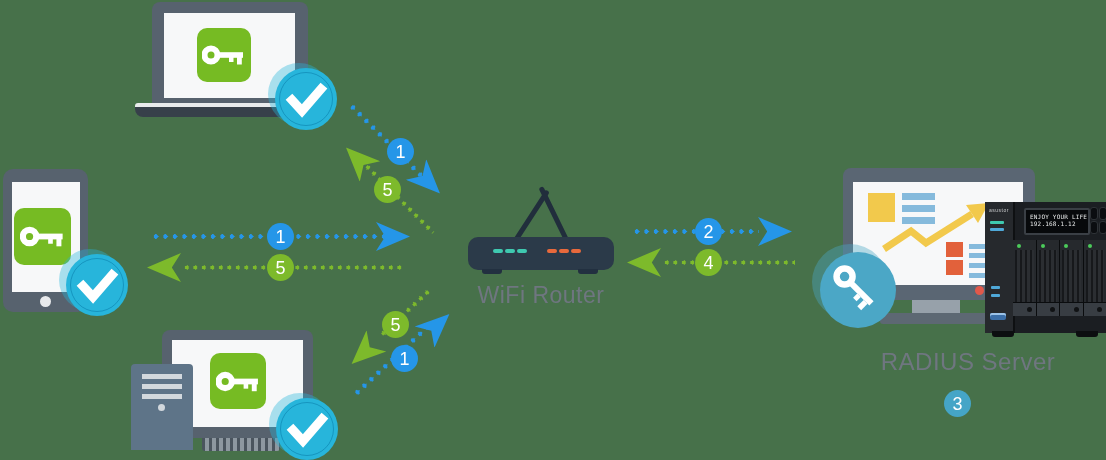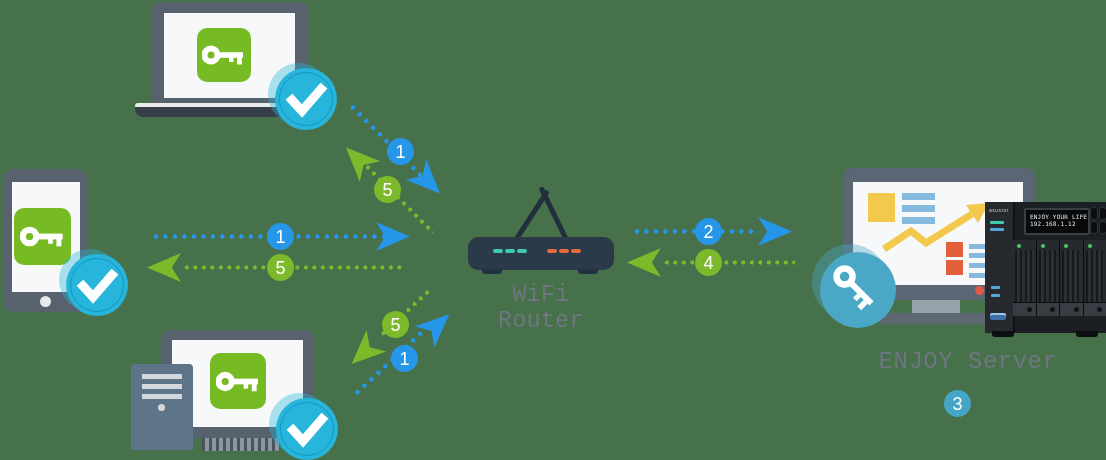--- a/index.html
+++ b/index.html
@@ -36,21 +36,21 @@
   .ahead.blue{background:var(--accent-blue);}
   .ahead.green{background:var(--accent-green);}
 
   
   .badge{position:absolute;width:27px;height:27px;border-radius:50%;color:#fff;
          font-size:18px;display:flex;align-items:center;justify-content:center;line-height:1;}
   .badge.blue{background:var(--accent-blue);}
   .badge.green{background:var(--accent-green);}
   .badge.teal{background:var(--accent-teal);}
 
-  .diagram-label{position:absolute;color:var(--label-gray);font-size:23px;letter-spacing:.5px;text-align:center;font-family:Liberation Mono, monospace;}
+  .diagram-label{position:absolute;color:var(--label-gray);font-size:23px;letter-spacing:.5px;text-align:center;}
 
   
   .antenna{position:absolute;width:5px;background:#212E3C;border-radius:3px;transform-origin:bottom center;}
   .led{position:absolute;width:10px;height:4px;border-radius:2px;}
 
   
   .nas-led{position:absolute;border-radius:1px;}
   .bay{background:#26292D;display:flex;flex-direction:column;position:relative;}
   .bay .bled{width:4px;height:4px;border-radius:50%;background:#4CCB5A;margin:4px 0 2px 4px;}
   .bay .vents{flex:1;background:repeating-linear-gradient(90deg,#16181B 0 2px,#2B2E32 2px 5px);margin:0 2px;}
@@ -253,17 +253,17 @@
       <svg class="abs" style="left:820px;top:252px;" width="76" height="76" viewBox="0 0 76 76">
         <g transform="translate(38,38) rotate(45) translate(-19,0)">
           <circle cx="0" cy="0" r="8" fill="none" stroke="#fff" stroke-width="6.5"></circle>
           <rect x="7" y="-3" width="31" height="6" fill="#fff"></rect>
           <rect x="21" y="3" width="5" height="6" fill="#fff"></rect>
           <rect x="30" y="3" width="5.5" height="9" fill="#fff"></rect>
         </g>
       </svg>
     </div>
 
-    <div class="diagram-label" style="left:868px;top:348px;width:200px;font-size:24px;">ENJOY Server</div>
+    <div class="diagram-label" style="left:868px;top:348px;width:200px;font-size:24px;">RADIUS Server</div>
     <div class="badge teal" style="left:944px;top:390px;">3</div>
   </div>
 
 </div>
 
 </body></html>

